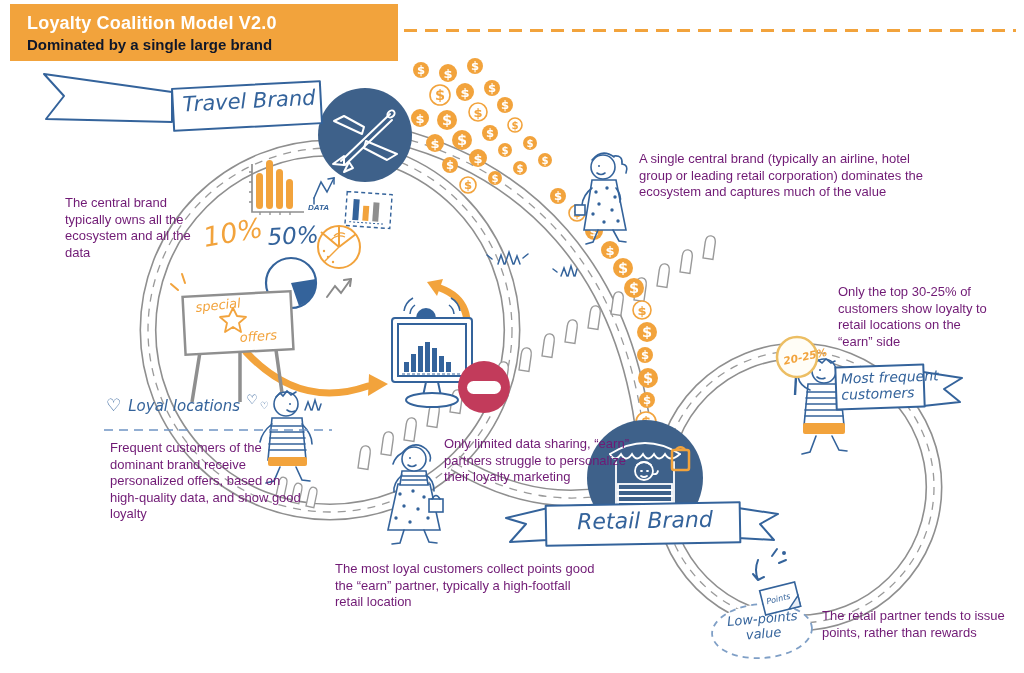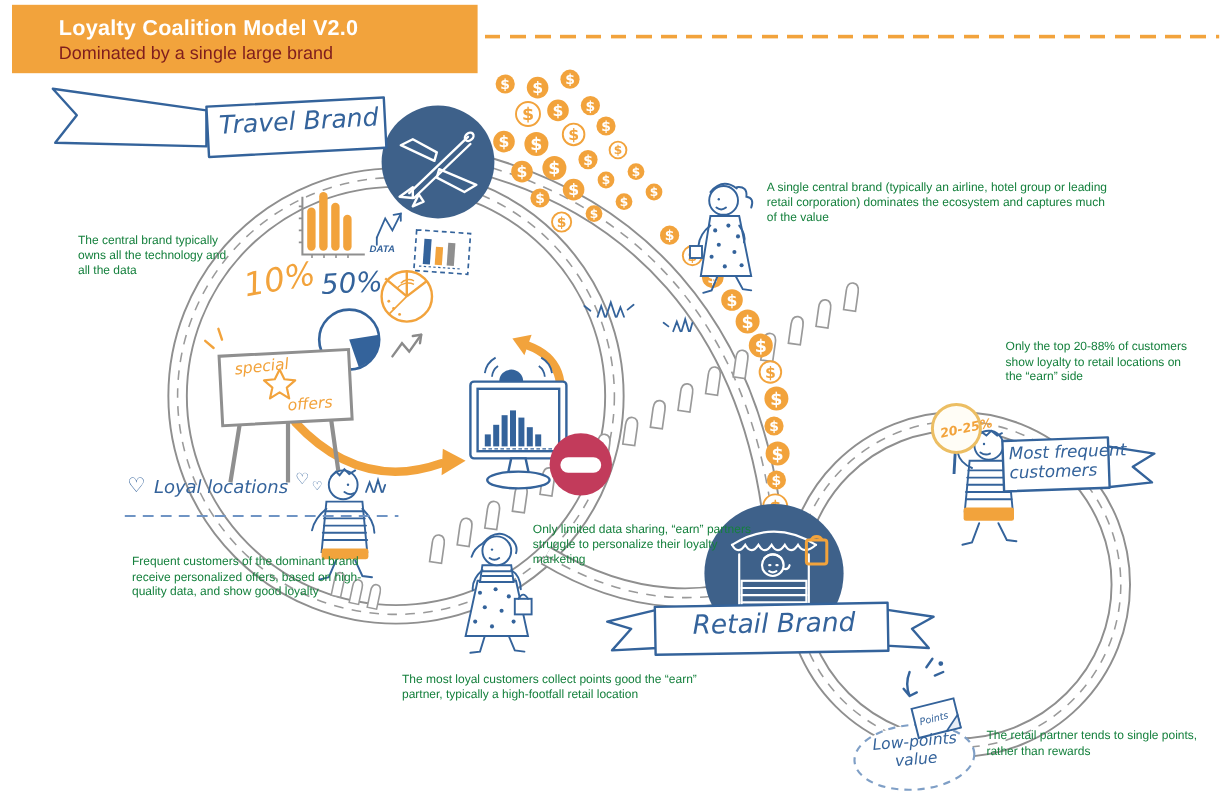--- a/index.html
+++ b/index.html
@@ -1,34 +1,34 @@
 <!DOCTYPE html>
 <html><head>
 <meta charset="utf-8">
 <style>
   html,body{margin:0;padding:0}
   body{width:1024px;height:673px;position:relative;overflow:hidden;background:#fff;
        font-family:"Liberation Sans",sans-serif}
   #scene{position:absolute;left:0;top:0;z-index:1}
 
   .hdr{position:absolute;left:10px;top:4px;width:388px;height:57px;background:#F2A33C;
-       box-sizing:border-box;padding:9px 0 0 39px;z-index:5}
+       box-sizing:border-box;padding:9px 0 0 17px;z-index:5}
   .hdr h1{margin:0;font-size:18px;color:#fff;font-weight:bold;letter-spacing:.2px}
-  .hdr p{margin:2px 0 0;font-size:15px;color:#7f1d1d;font-weight:normal}
+  .hdr p{margin:2px 0 0;font-size:15px;color:#0f172a;font-weight:bold}
   .dashline{position:absolute;left:404px;top:29px;width:612px;height:3px;z-index:5;
        background:repeating-linear-gradient(90deg,#F2A33C 0 13px,transparent 13px 21px)}
 
-  .para{position:absolute;color:#15803d;font-size:10px;line-height:1.27;z-index:4}
+  .para{position:absolute;color:#701a75;font-size:13px;line-height:1.27;z-index:4}
   .hand{position:absolute;font-family:"DejaVu Sans",sans-serif;font-style:italic;
         color:#34639B;z-index:4}
   .prewrap{white-space:pre-line}
 
   #p-central{left:65px;top:195px;width:132px}
   #p-dominant{left:639px;top:151px;width:292px}
-  #p-loyal{left:110px;top:463px;width:198px}
+  #p-loyal{left:110px;top:440px;width:198px}
   #p-limited{left:444px;top:436px;width:186px}
   #p-mostloyal{left:335px;top:561px;width:262px}
   #p-top{left:838px;top:284px;width:152px}
   #p-retailpartner{left:822px;top:608px;width:188px}
 
   #lbl-travel{left:178px;top:89px;width:142px;font-size:21px;text-align:center;transform:rotate(-3deg)}
   #lbl-retail{left:552px;top:508px;width:186px;font-size:22px;text-align:center;transform:rotate(-1deg)}
   #lbl-mostfreq{left:841px;top:370px;width:102px;font-size:14px;line-height:1.12;transform:rotate(-2deg)}
   #lbl-lowpoints{left:714px;top:612px;width:98px;font-size:13px;text-align:center;line-height:1.15;transform:rotate(-5deg)}
   #lbl-loyal{left:106px;top:397px;font-size:15px;display:flex;align-items:flex-start}
@@ -370,27 +370,27 @@
 
   <g>
     <path d="M796,377 L795,395" stroke="#34639B" stroke-width="2.4"></path>
     <circle cx="797" cy="357" r="20" fill="#FFFDF6" stroke="#ECBE63" stroke-width="2.5"></circle>
     <text x="783" y="362" transform="rotate(-12 797 357)" font-size="10.5" font-weight="bold" font-style="italic" font-family="DejaVu Sans" fill="#F2A33C">20-25%</text>
   </g>
 
   <line x1="104" y1="430" x2="332" y2="430" stroke="#6f94c4" stroke-width="1.6" stroke-dasharray="9 6"></line>
 </svg>
 
-<div class="para" id="p-central">The central brand typically owns all the technology and all the data</div>
+<div class="para" id="p-central">The central brand typically owns all the ecosystem and all the data</div>
 <div class="para" id="p-dominant">A single central brand (typically an airline, hotel group or leading retail corporation) dominates the ecosystem and captures much of the value</div>
 <div class="para" id="p-loyal">Frequent customers of the dominant brand receive personalized offers, based on high-quality data, and show good loyalty</div>
 <div class="para" id="p-limited">Only limited data sharing, “earn” partners struggle to personalize their loyalty marketing</div>
 <div class="para" id="p-mostloyal">The most loyal customers collect points good the “earn” partner, typically a high-footfall retail location</div>
-<div class="para" id="p-top">Only the top 20-88% of customers show loyalty to retail locations on the “earn” side</div>
-<div class="para" id="p-retailpartner">The retail partner tends to single points, rather than rewards</div>
+<div class="para" id="p-top">Only the top 30-25% of customers show loyalty to retail locations on the “earn” side</div>
+<div class="para" id="p-retailpartner">The retail partner tends to issue points, rather than rewards</div>
 
 <div class="hand" id="lbl-travel">Travel Brand</div>
 <div class="hand" id="lbl-retail">Retail Brand</div>
 <div class="hand prewrap" id="lbl-mostfreq">Most frequent
 customers</div>
 <div class="hand prewrap" id="lbl-lowpoints">Low-points
 value</div>
 <div class="hand" id="lbl-loyal">
   <span class="ht1">♡</span>
   <span>Loyal locations</span>

